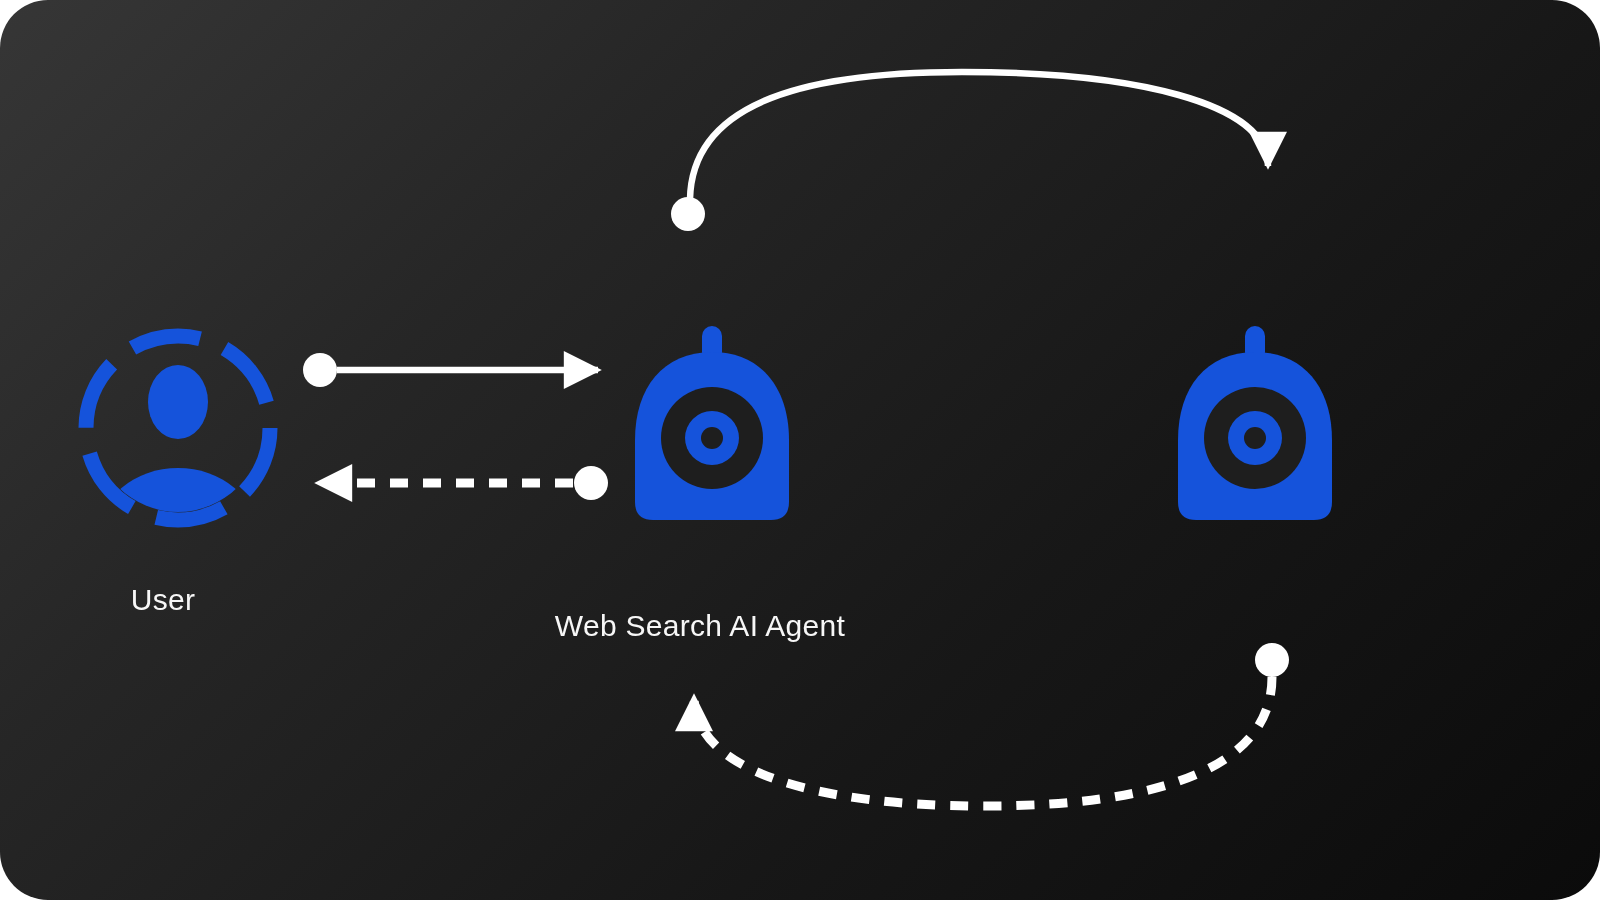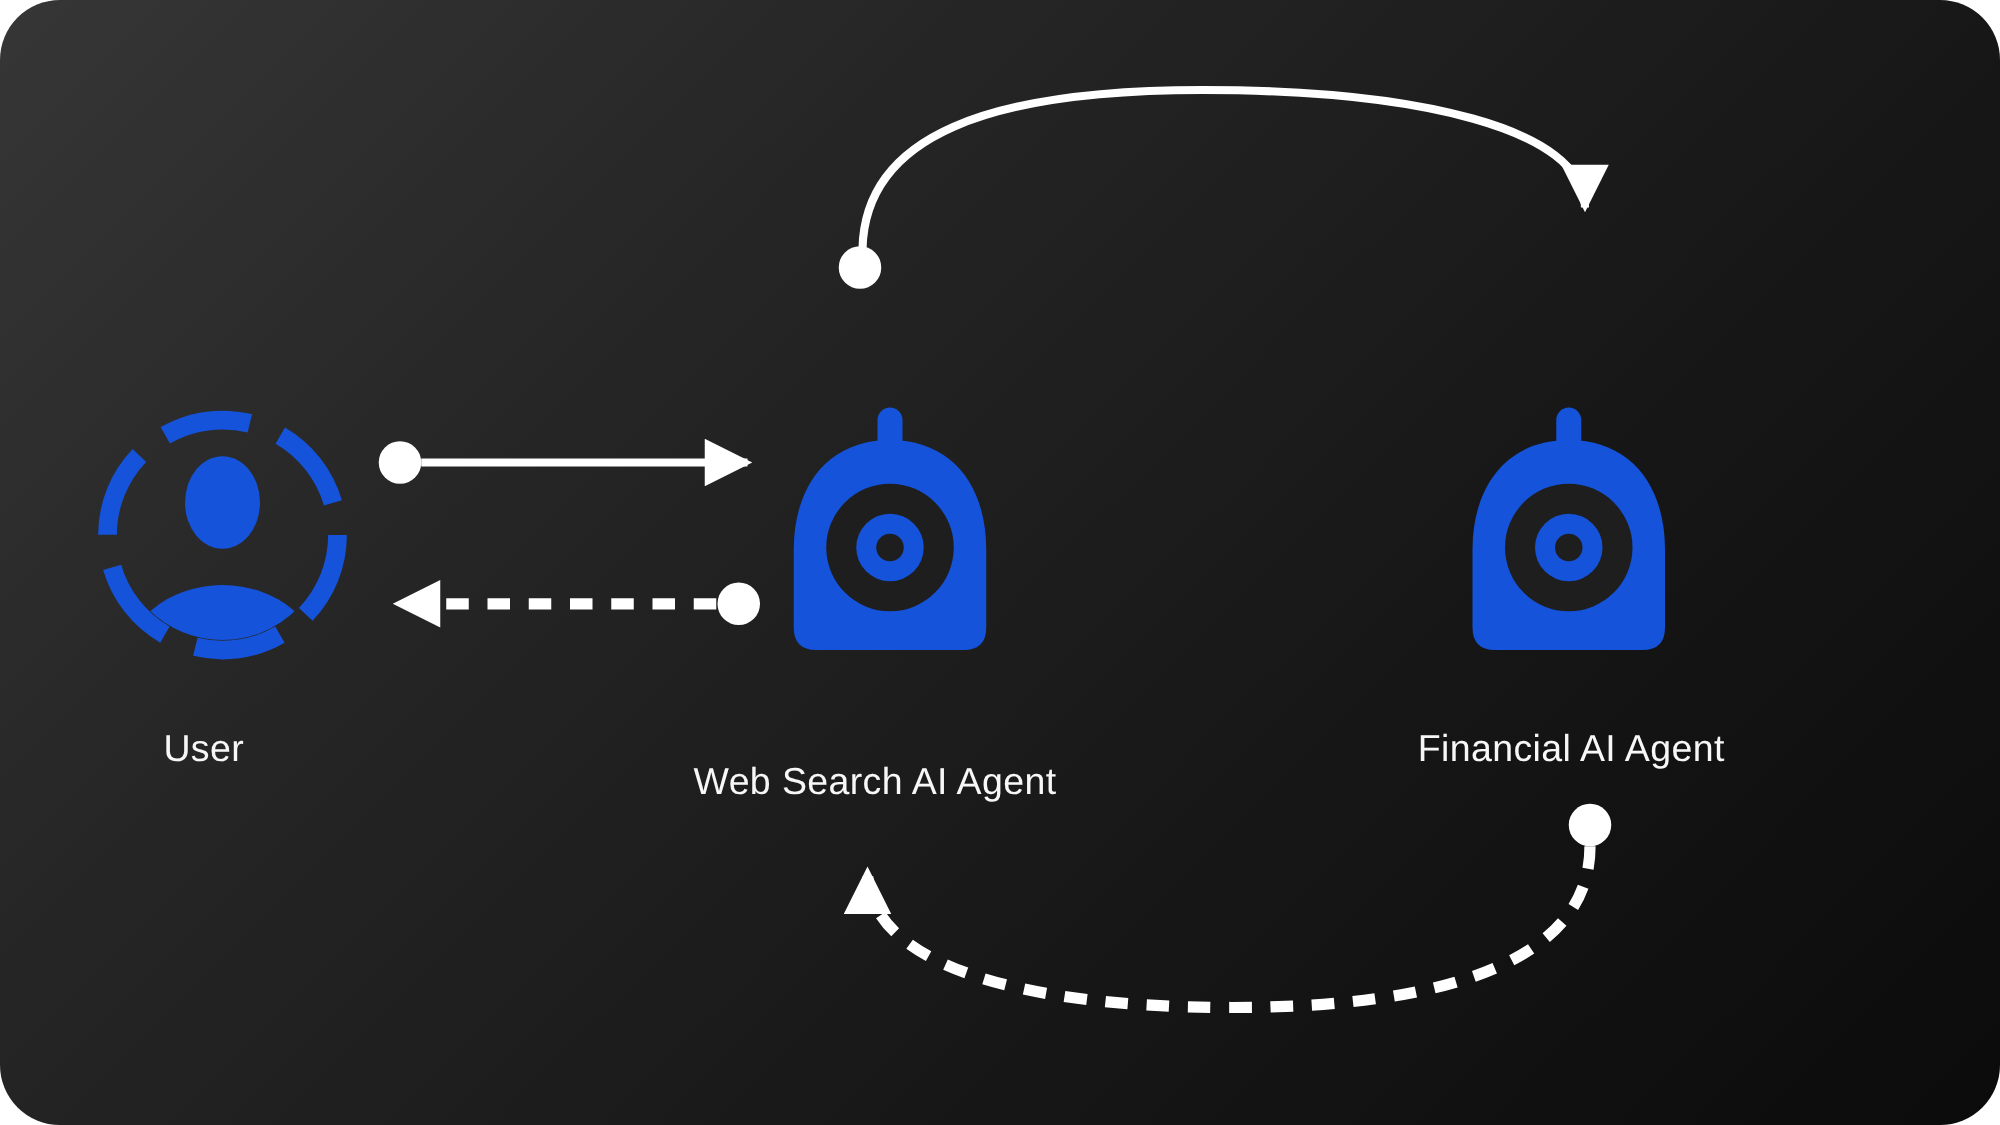--- a/index.html
+++ b/index.html
@@ -104,15 +104,14 @@
 
     <g transform="translate(1170,326)">
       <use href="#robot-shape"></use>
     </g>
   </svg>
 
   <div class="node-label" style="left:163px; top:585px;">User</div>
 
   <div class="node-label" style="left:700px; top:611px;">Web Search AI Agent</div>
 
-  <div class="node-label" style="left:1257px; top:585px;">Financial AI Agent</div>
 
 </div>
 
 </body></html>

